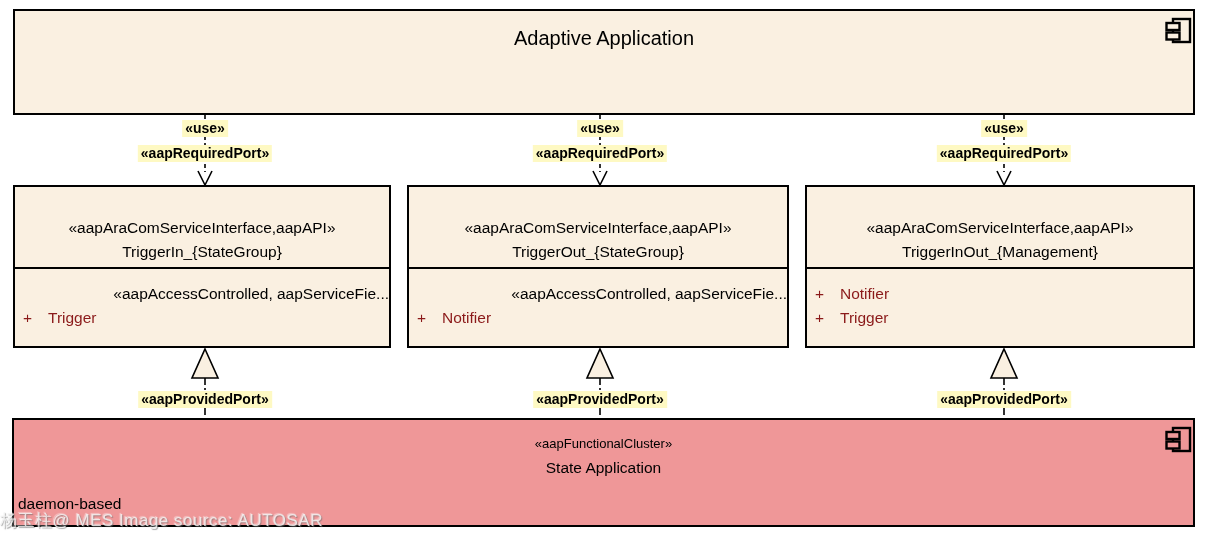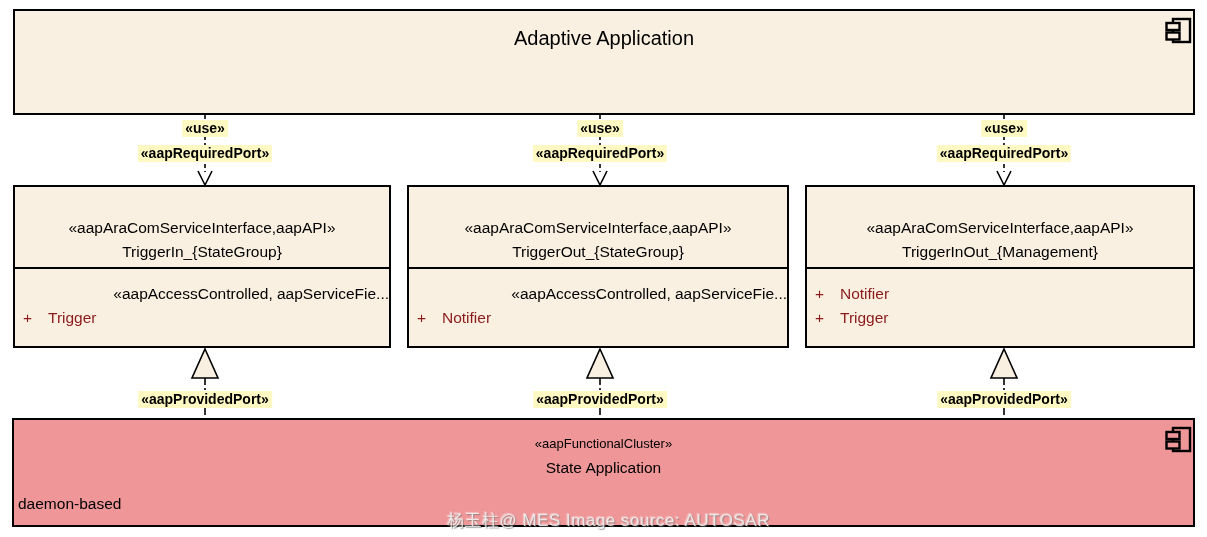--- a/index.html
+++ b/index.html
@@ -34,25 +34,24 @@
 
   .connector-label {
     position:absolute; transform:translateX(-50%); background:#fef9c3;
     padding:0 3px; white-space:nowrap; font-size:14px; line-height:17px;font-weight:bold;
   }
   .conn-svg { position:absolute; overflow:visible; }
 
   .component-icon { position:absolute; }
 
   .watermark {
-    position:absolute; left:0; right:0; top:509px; text-align:center; z-index:6;
+    position:absolute; left:0; right:0; top:509px; z-index:6;
     font-size:17px; letter-spacing:0.5px;
     color:rgba(242,242,242,0.85);
     text-shadow:1px 1px 1px rgba(110,110,110,0.6), -1px -1px 1px rgba(255,255,255,0.45);
-    margin-left:10px;
   }
 </style>
 </head>
 <body>
 
 <div class="canvas">
 
   <div class="box top-box">
     <div class="top-title">Adaptive Application</div>
     <svg class="component-icon" style="left:1149px; top:5px;" width="30" height="30" viewBox="0 0 30 30">

